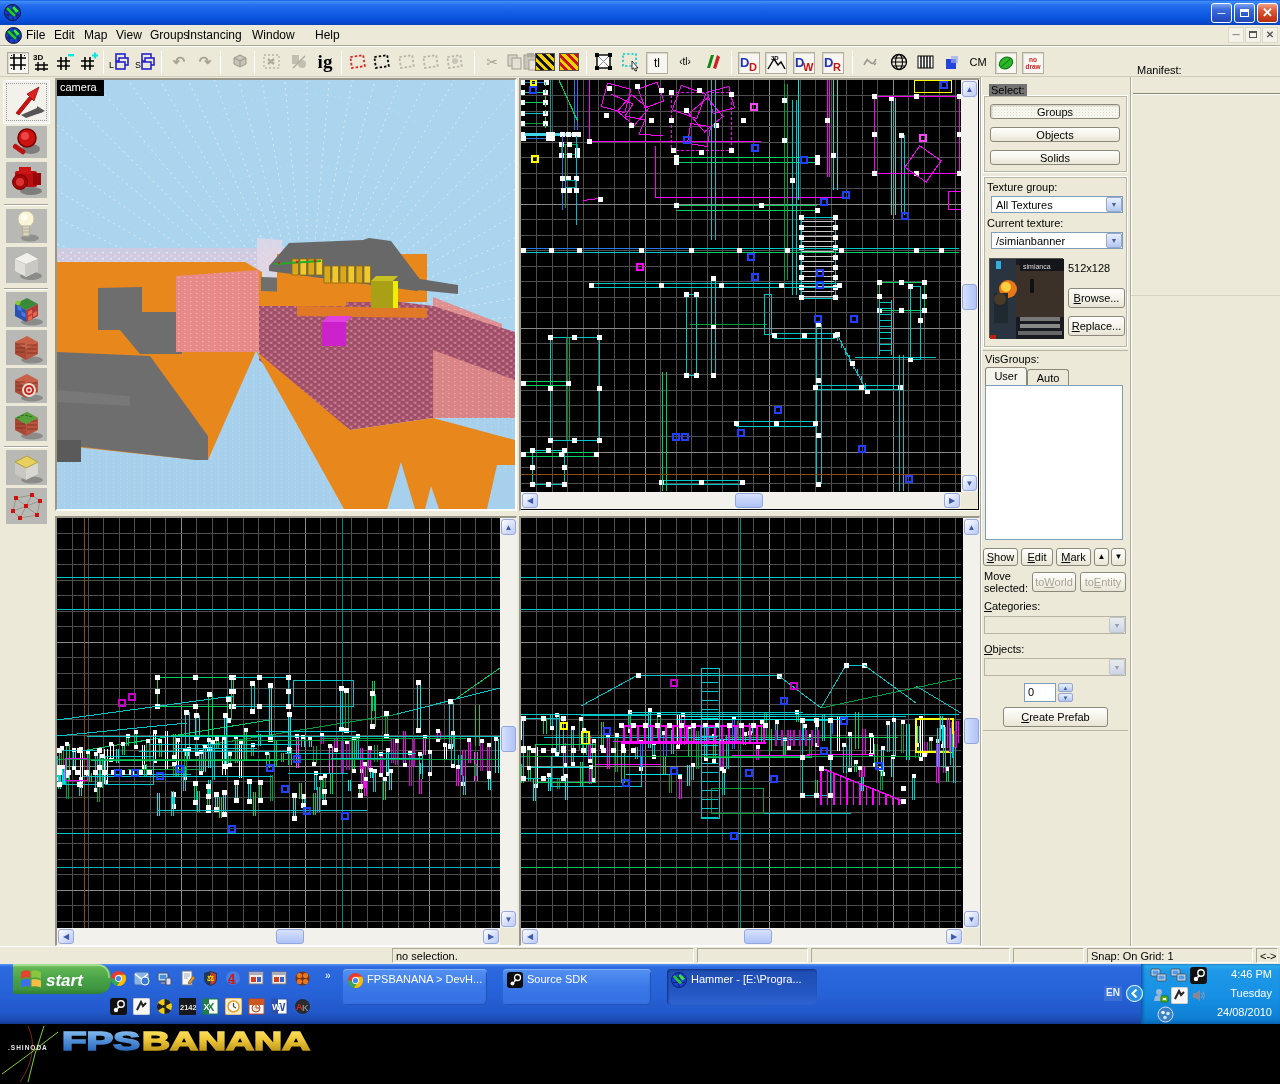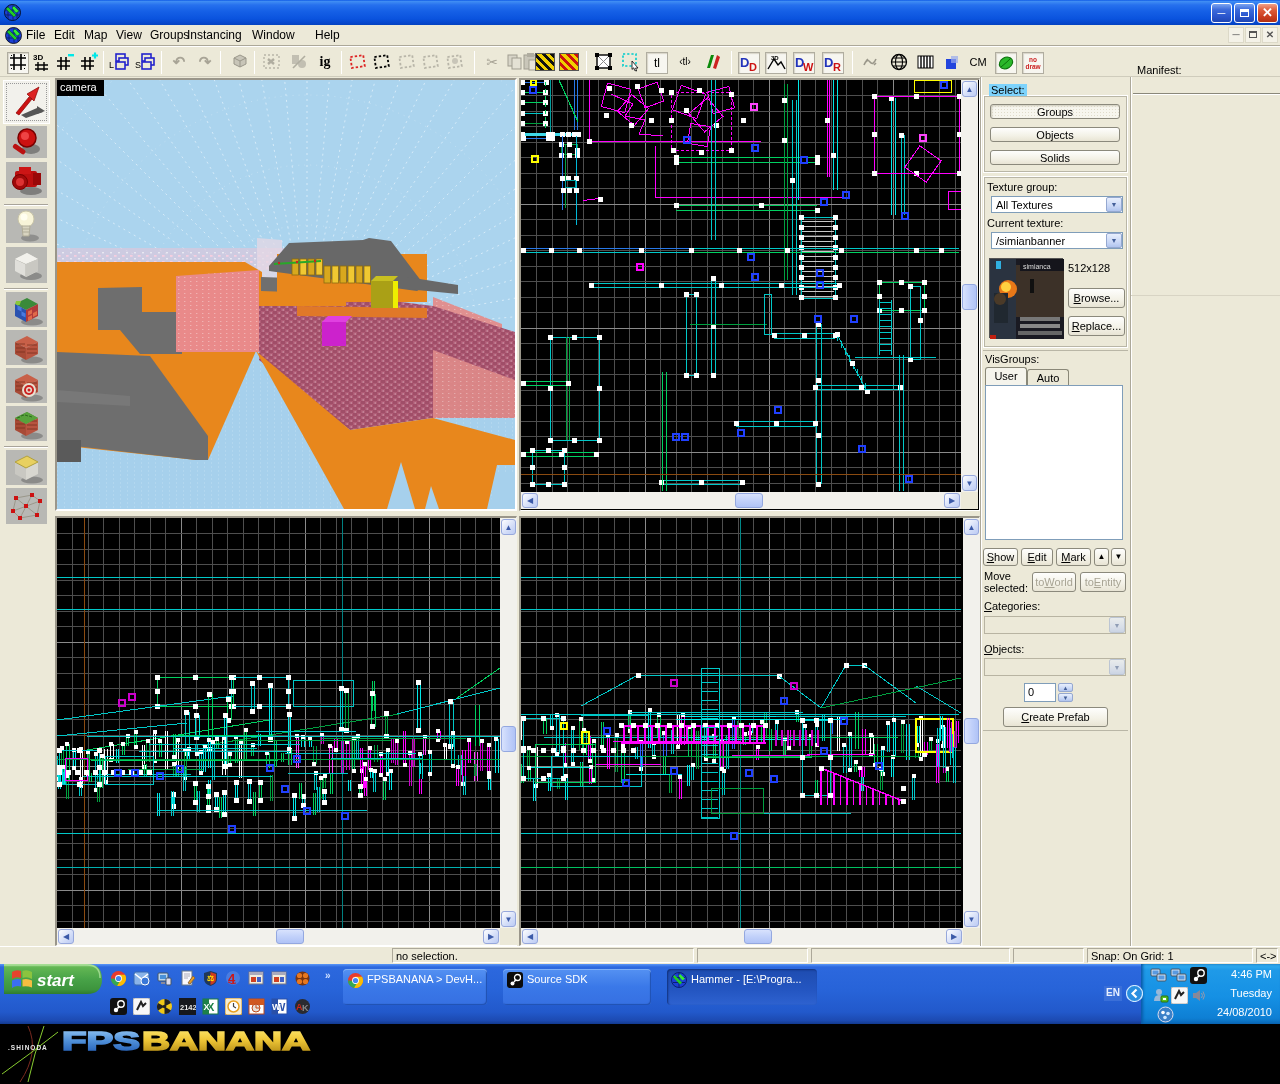--- a/index.html
+++ b/index.html
@@ -117,21 +117,21 @@
 <div class="tsep abs" style="position:absolute;left:254px"></div>
 <div class="tbtn abs" style="position:absolute;left:262px;width:22px"><svg width="20" height="20" viewBox="0 0 20 20">
         <rect x="1" y="3" width="15" height="13" fill="none" stroke="#b8b5a8" stroke-dasharray="2,2" stroke-width="1.4"></rect>
         <path d="M5 7 l6 5 M5 12 l6 -5" stroke="#b0ada0" stroke-width="2.4"></path>
       </svg></div>
 <div class="tbtn abs" style="position:absolute;left:288px;width:22px"><svg width="20" height="20" viewBox="0 0 20 20">
         <rect x="3" y="3" width="7" height="9" fill="#c2bfb2"></rect>
         <circle cx="13" cy="12" r="4" fill="#c2bfb2"></circle>
         <path d="M4 16 l12 -12" stroke="#b0ada0" stroke-width="1.6"></path>
       </svg></div>
-<div class="tbtn abs" style="position:absolute;left:314px;width:22px"><b style="font-size:14px;color:#000;font-family:'Liberation Serif',serif">ig</b></div>
+<div class="tbtn abs" style="position:absolute;left:314px;width:22px"><b style="font-size:19px;color:#000;font-family:'Liberation Serif',serif">ig</b></div>
 <div class="tsep abs" style="position:absolute;left:341px"></div>
 <div class="tbtn abs" style="position:absolute;left:348px;width:22px"><svg width="20" height="20" viewBox="0 0 20 20">
         <rect x="2" y="4" width="13" height="11" fill="none" stroke="#dd2222" stroke-dasharray="2.4,2" stroke-width="1.8" transform="rotate(-8 9 9)"></rect>
       </svg></div>
 <div class="tbtn abs" style="position:absolute;left:372px;width:22px"><svg width="20" height="20" viewBox="0 0 20 20">
         <rect x="2" y="4" width="13" height="11" fill="none" stroke="#000" stroke-dasharray="2.4,2" stroke-width="1.8" transform="rotate(-8 9 9)"></rect>
       </svg></div>
 <div class="tbtn abs" style="position:absolute;left:397px;width:22px"><svg width="20" height="20" viewBox="0 0 20 20">
         <rect x="2" y="4" width="13" height="11" fill="none" stroke="#b8b5a8" stroke-dasharray="2.4,2" stroke-width="1.8" transform="rotate(-8 9 9)"></rect>
       </svg></div>
@@ -2008,21 +2008,21 @@
     <div class="sbtn abs" style="position:absolute;left:964px;top:911px;width:15px;height:16px;font-size:8px;line-height:15px">▼</div>
     <div class="sthumb abs" style="position:absolute;left:964px;top:718px;width:15px;height:26px"></div>
     <div class="sbtrack abs" style="position:absolute;left:521px;top:928px;width:442px;height:17px"></div>
     <div class="sbtn abs" style="position:absolute;left:522px;top:929px;width:16px;height:15px;font-size:8px;line-height:14px">◀</div>
     <div class="sbtn abs" style="position:absolute;left:946px;top:929px;width:16px;height:15px;font-size:8px;line-height:14px">▶</div>
     <div class="sthumbh abs" style="position:absolute;left:744px;top:929px;width:28px;height:15px"></div>
     <div style="position:absolute;left:963px;top:928px;width:17px;height:17px;background:#ece9d8"></div>
 <div style="position:absolute;left:981px;top:77px;width:1px;height:869px;background:#fff"></div>
 <div style="position:absolute;left:980px;top:77px;width:1px;height:869px;background:#aca899"></div>
 <div style="position:absolute;left:983px;top:95px;width:145px;height:78px;border:1px solid #fff;outline:1px solid #b9b6a6;outline-offset:-2px"></div>
-<div class="lbl abs" style="position:absolute;left:989px;top:84px;background:#7dd3fc;padding:0 2px">Select:</div>
+<div class="lbl abs" style="position:absolute;left:989px;top:84px;background:#737373;padding:0 2px">Select:</div>
 <div class="btnpress abs" style="position:absolute;left:990px;top:104px;width:130px;height:15px;line-height:14px;background-image:radial-gradient(#e0dccb 25%,transparent 25%);background-size:3px 3px;background-color:#f7f6ee">Groups</div>
 <div class="btnxp abs" style="position:absolute;left:990px;top:127px;width:130px;height:15px;line-height:14px">Objects</div>
 <div class="btnxp abs" style="position:absolute;left:990px;top:150px;width:130px;height:15px;line-height:14px">Solids</div>
 <div style="position:absolute;left:983px;top:176px;width:145px;height:172px;border:1px solid #fff;outline:1px solid #b9b6a6;outline-offset:-2px"></div>
 <div class="lbl abs" style="position:absolute;left:987px;top:181px">Texture group:</div>
 <div class="combo abs" style="position:absolute;left:991px;top:196px;width:132px;height:17px;line-height:16px;padding-left:4px">All Textures</div>
 <div class="cbtn abs" style="position:absolute;left:1106px;top:197px;width:16px;height:15px;line-height:14px">▼</div>
 <div class="lbl abs" style="position:absolute;left:987px;top:217px">Current texture:</div>
 <div class="combo abs" style="position:absolute;left:991px;top:232px;width:132px;height:17px;line-height:16px;padding-left:4px">/simianbanner</div>
 <div class="cbtn abs" style="position:absolute;left:1106px;top:233px;width:16px;height:15px;line-height:14px">▼</div>
@@ -2077,21 +2077,21 @@
 <div style="position:absolute;left:1133px;top:94px;width:147px;height:1px;background:#fff"></div>
 <div style="position:absolute;left:1131px;top:295px;width:149px;height:1px;background:#d8d4c4"></div>
 <div id="statusbar" class="abs"></div>
 <div class="ssec abs" style="position:absolute;left:392px;width:302px">no selection.</div>
 <div class="ssec abs" style="position:absolute;left:697px;width:111px"></div>
 <div class="ssec abs" style="position:absolute;left:811px;width:199px"></div>
 <div class="ssec abs" style="position:absolute;left:1013px;width:71px"></div>
 <div class="ssec abs" style="position:absolute;left:1087px;width:166px">Snap: On Grid: 1</div>
 <div class="ssec abs" style="position:absolute;left:1256px;width:22px">&lt;-&gt;</div>
 <div id="taskbar" class="abs"></div>
-<div class="abs" style="position:absolute;left:4px;top:964px;width:98px;height:30px"><svg width="98" height="30" viewBox="0 0 98 30">
+<div class="abs" style="position:absolute;left:13px;top:964px;width:98px;height:30px"><svg width="98" height="30" viewBox="0 0 98 30">
 <defs>
           <linearGradient id="sg" x1="0" y1="0" x2="0" y2="1">
 <stop offset="0" stop-color="#97d584"></stop>
             <stop offset="0.12" stop-color="#62b653"></stop>
             <stop offset="0.5" stop-color="#48a348"></stop>
             <stop offset="0.85" stop-color="#3d943d"></stop>
             <stop offset="1" stop-color="#2f7c2f"></stop>
           </linearGradient>
         </defs>
 <path d="M0 0 H83 Q98 0 98 15 Q98 30 83 30 H0 Z" fill="url(#sg)"></path>

